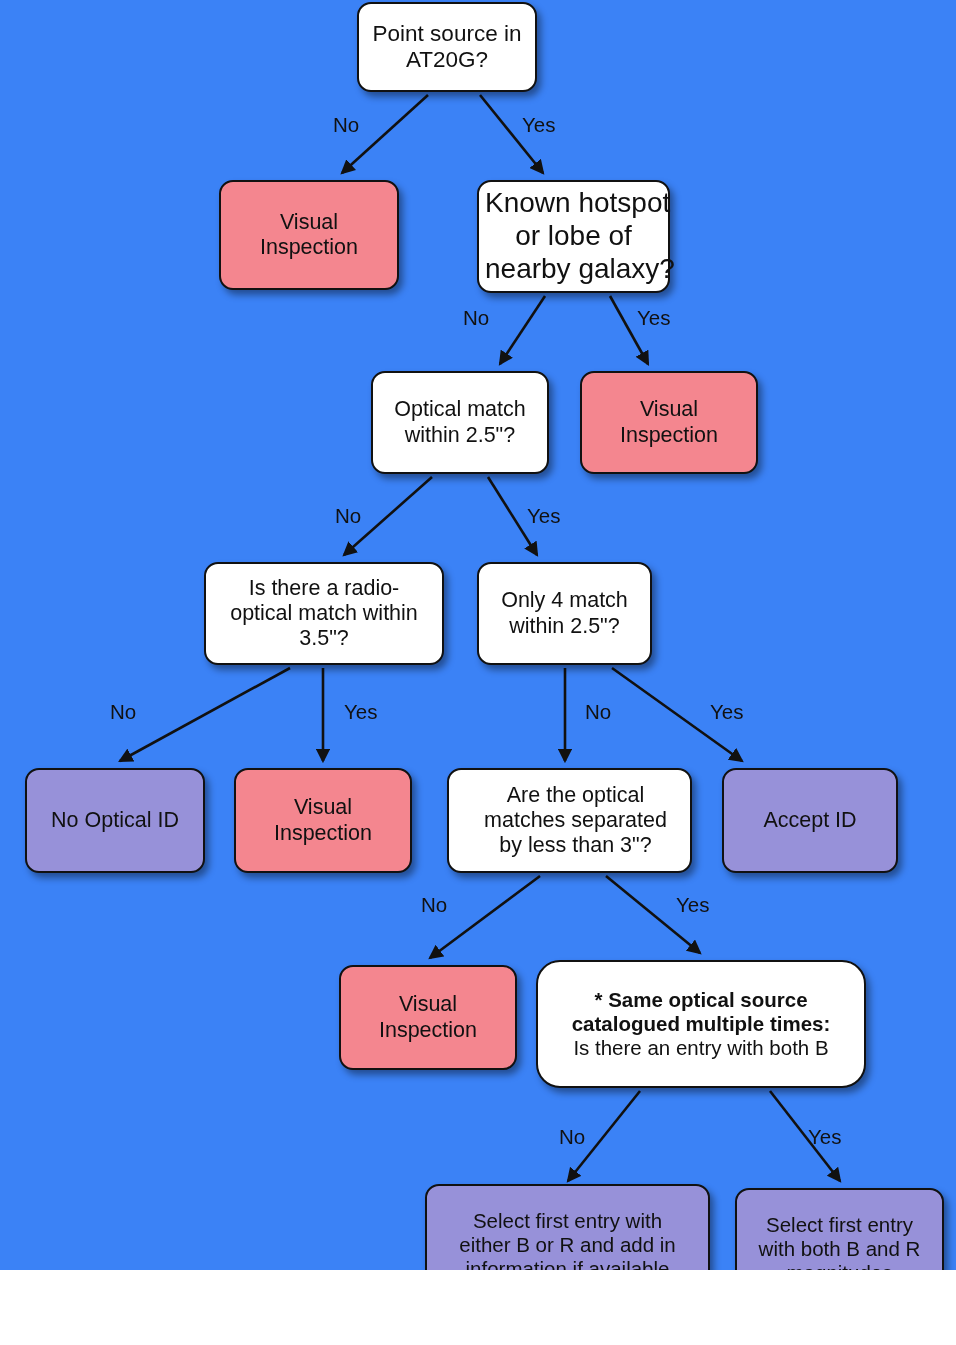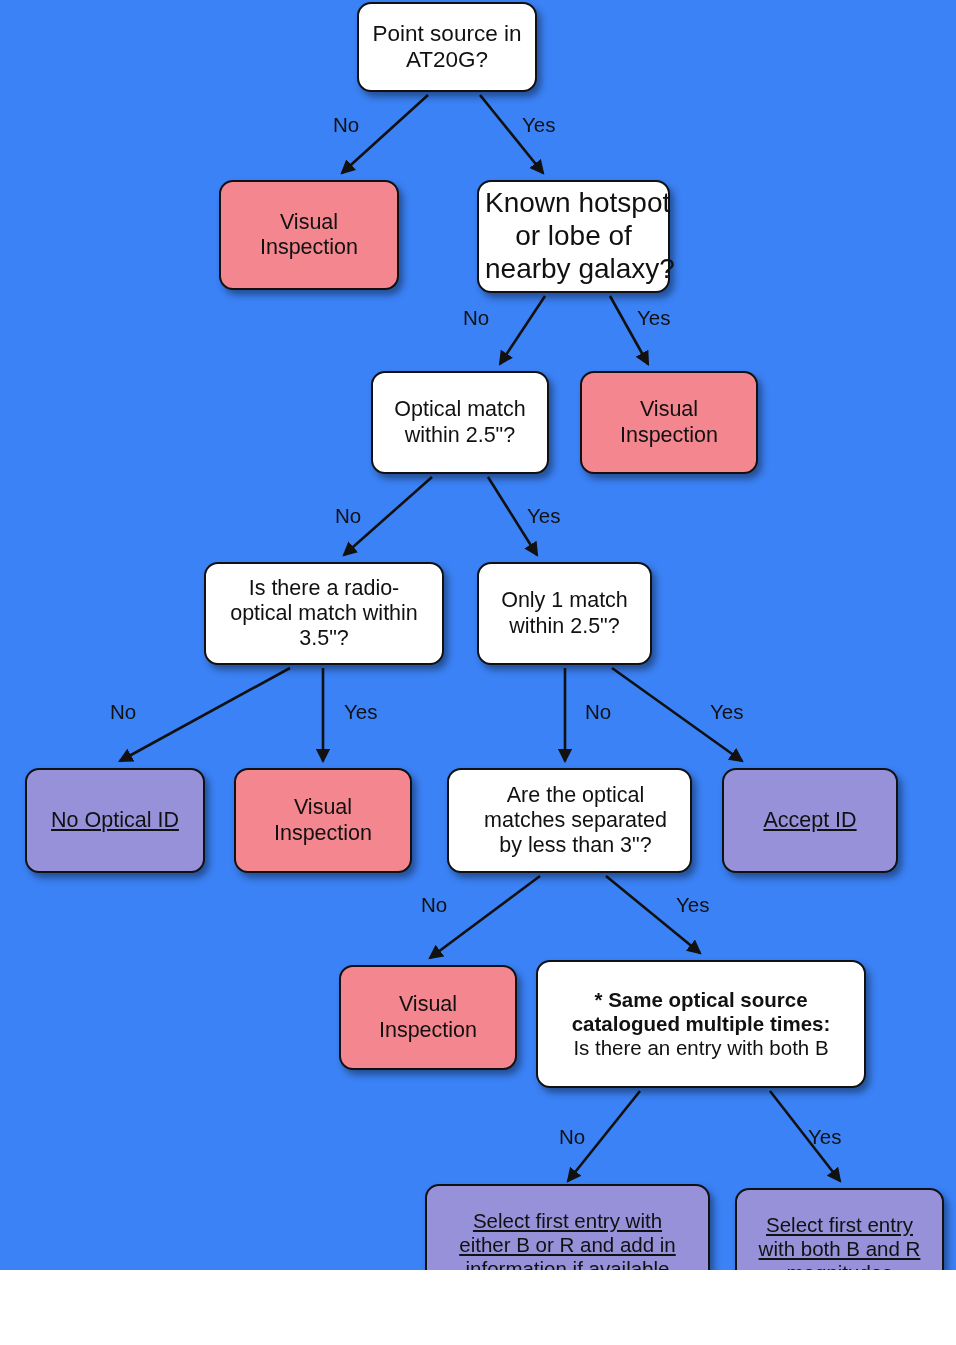--- a/index.html
+++ b/index.html
@@ -35,21 +35,21 @@
     color: #111111;
     line-height: 1.17;
     box-shadow: 4px 5px 7px rgba(0,0,0,0.40);
     z-index: 3;
     padding: 2px 6px;
   }
   .node .lines { width: 100%; }
   .node .ln { display: block; white-space: nowrap; }
   .decision { background: #ffffff; }
   .visual  { background: #F4868F; }
-  .result  { background: #9791D9; text-decoration: underline; }
+  .result  { background: #9791D9; }
   .edge-label {
     position: absolute;
     font-size: 20.5px;
     color: #111111;
     white-space: nowrap;
     z-index: 4;
   }
   .bold-ln { font-weight: bold; white-space: nowrap; display: block; }
 </style>
 </head>
@@ -114,21 +114,21 @@
       </div>
       <div class="node decision" style="left: 204px; top: 562px; width: 240px; height: 103px; font-size: 21.5px;">
         <div class="lines">
           <span class="ln">Is there a radio-</span>
           <span class="ln">optical match within</span>
           <span class="ln">3.5"?</span>
         </div>
       </div>
       <div class="node decision" style="left: 477px; top: 562px; width: 175px; height: 103px; font-size: 21.5px;">
         <div class="lines">
-          <span class="ln">Only 1 match</span>
+          <span class="ln">Only 4 match</span>
           <span class="ln">within 2.5"?</span>
         </div>
       </div>
       <div class="node result" style="left: 25px; top: 768px; width: 180px; height: 105px; font-size: 21.5px;">
         <div class="lines">
           <span class="ln">No Optical ID</span>
         </div>
       </div>
       <div class="node visual" style="left: 234px; top: 768px; width: 178px; height: 105px; font-size: 21.5px;">
         <div class="lines">
@@ -147,21 +147,21 @@
         <div class="lines">
           <span class="ln">Accept ID</span>
         </div>
       </div>
       <div class="node visual" style="left: 339px; top: 965px; width: 178px; height: 105px; font-size: 21.5px;">
         <div class="lines">
           <span class="ln">Visual</span>
           <span class="ln">Inspection</span>
         </div>
       </div>
-      <div class="node decision" style="left: 536px; top: 960px; width: 330px; height: 128px; font-size: 20.5px;">
+      <div class="node decision" style="left: 536px; top: 960px; width: 330px; height: 128px; font-size: 20.5px; border-radius: 24px;">
         <div class="lines">
           <span class="bold-ln">*   Same optical source</span>
           <span class="bold-ln">catalogued multiple times:</span>
           <span class="ln">Is there an entry with both B</span>
         </div>
       </div>
       <div class="node result" style="left: 425px; top: 1184px; width: 285px; height: 122px; font-size: 20.5px;">
         <div class="lines">
           <span class="ln">Select first entry with</span>
           <span class="ln">either B or R and add in</span>

